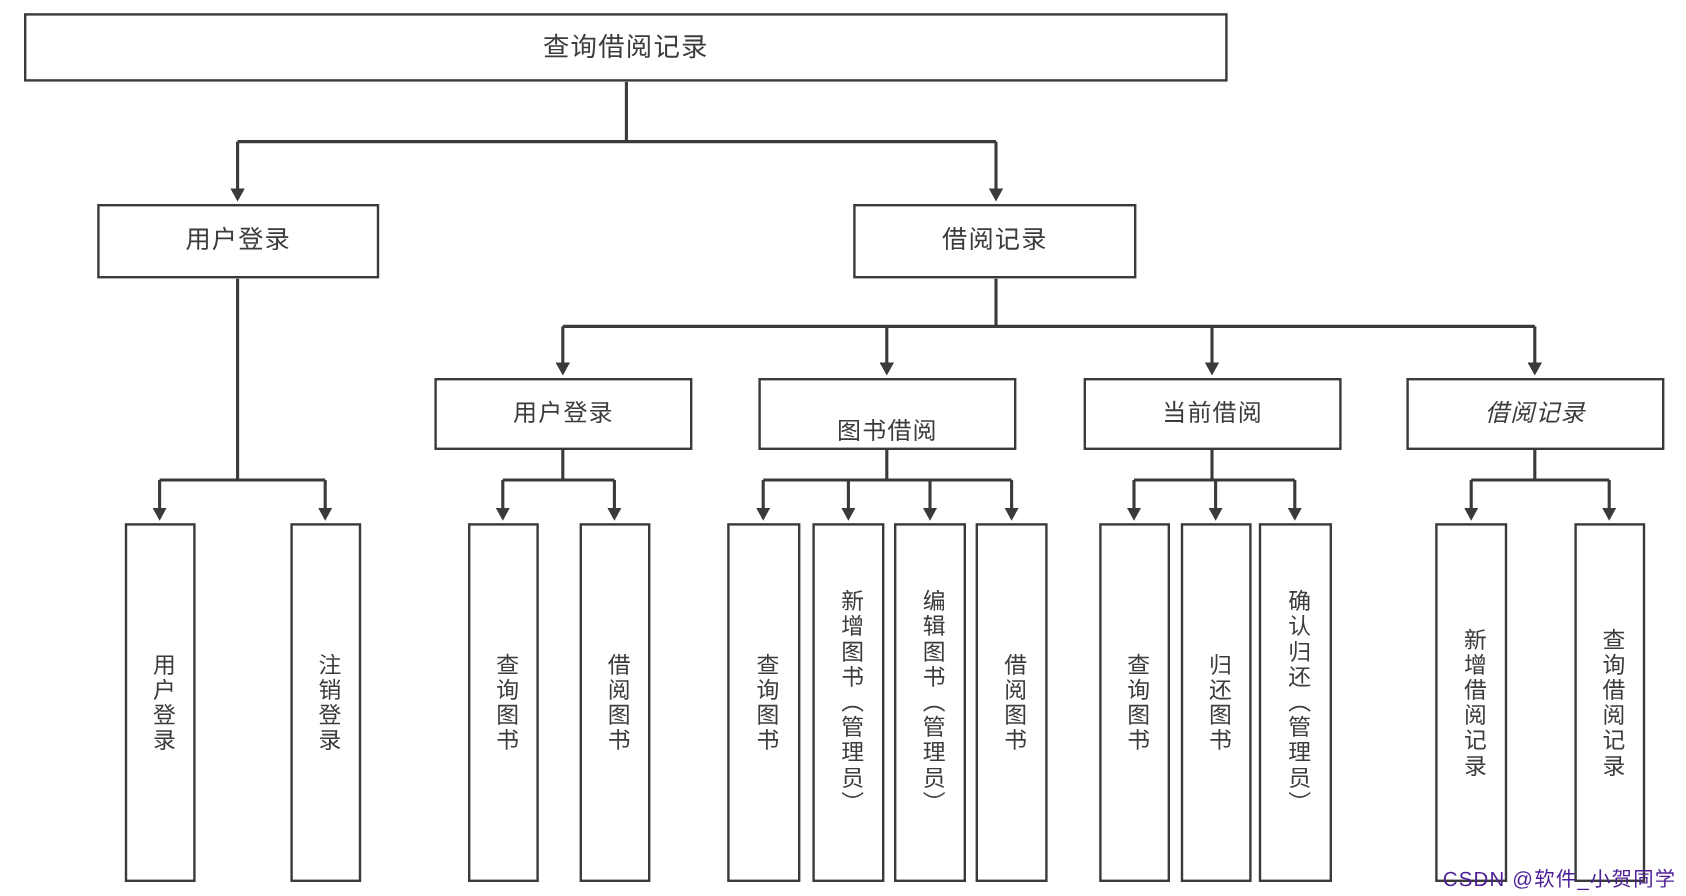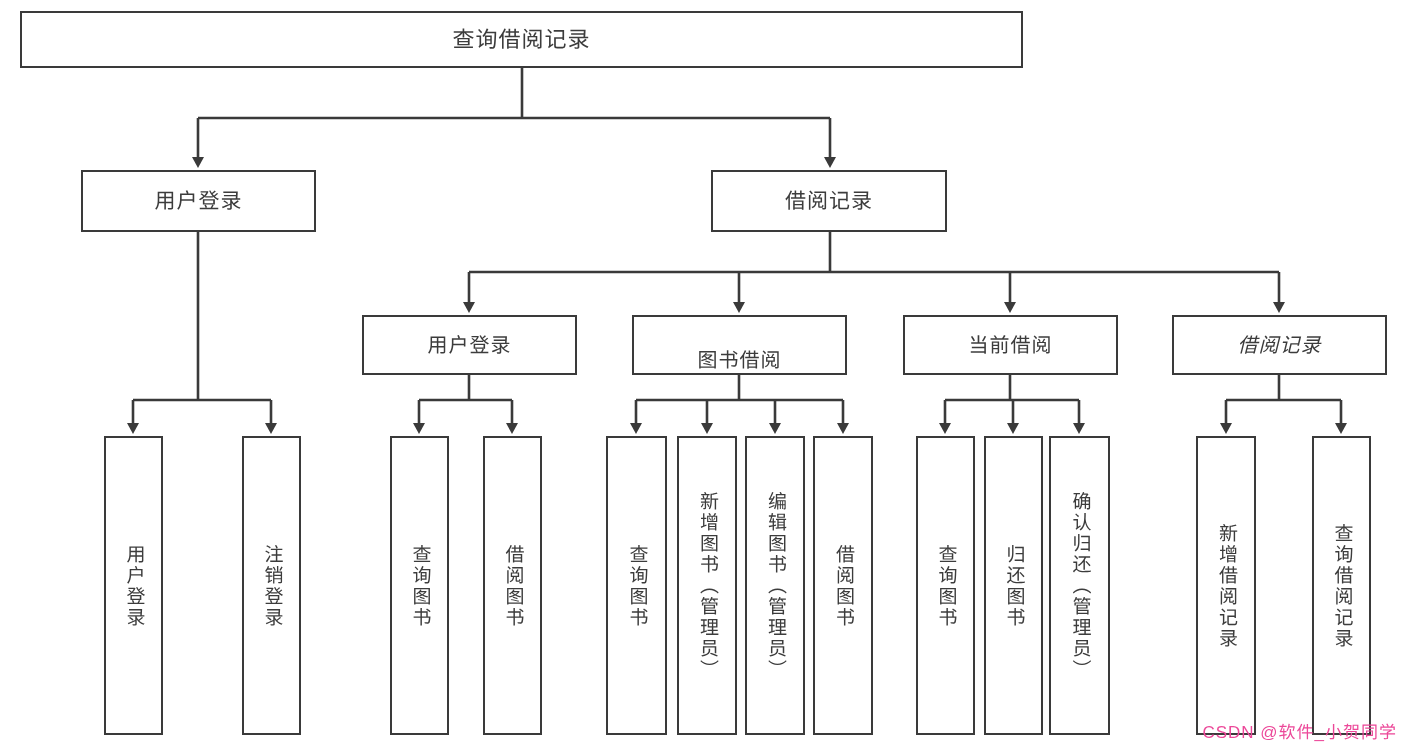--- a/index.html
+++ b/index.html
@@ -51,21 +51,21 @@
     text-orientation:upright;
     white-space:nowrap;
     text-align:center;
   }
 
   .watermark{
     position:absolute;
     right:8px;
     bottom:4px;
     font-size:17px;
-    color:#ec4899;
+    color:#4c1d95;
     letter-spacing:1px;
     white-space:nowrap;
     z-index:3;
   }
 </style>
 </head>
 <body>
 
 <div id="canvas">
 

